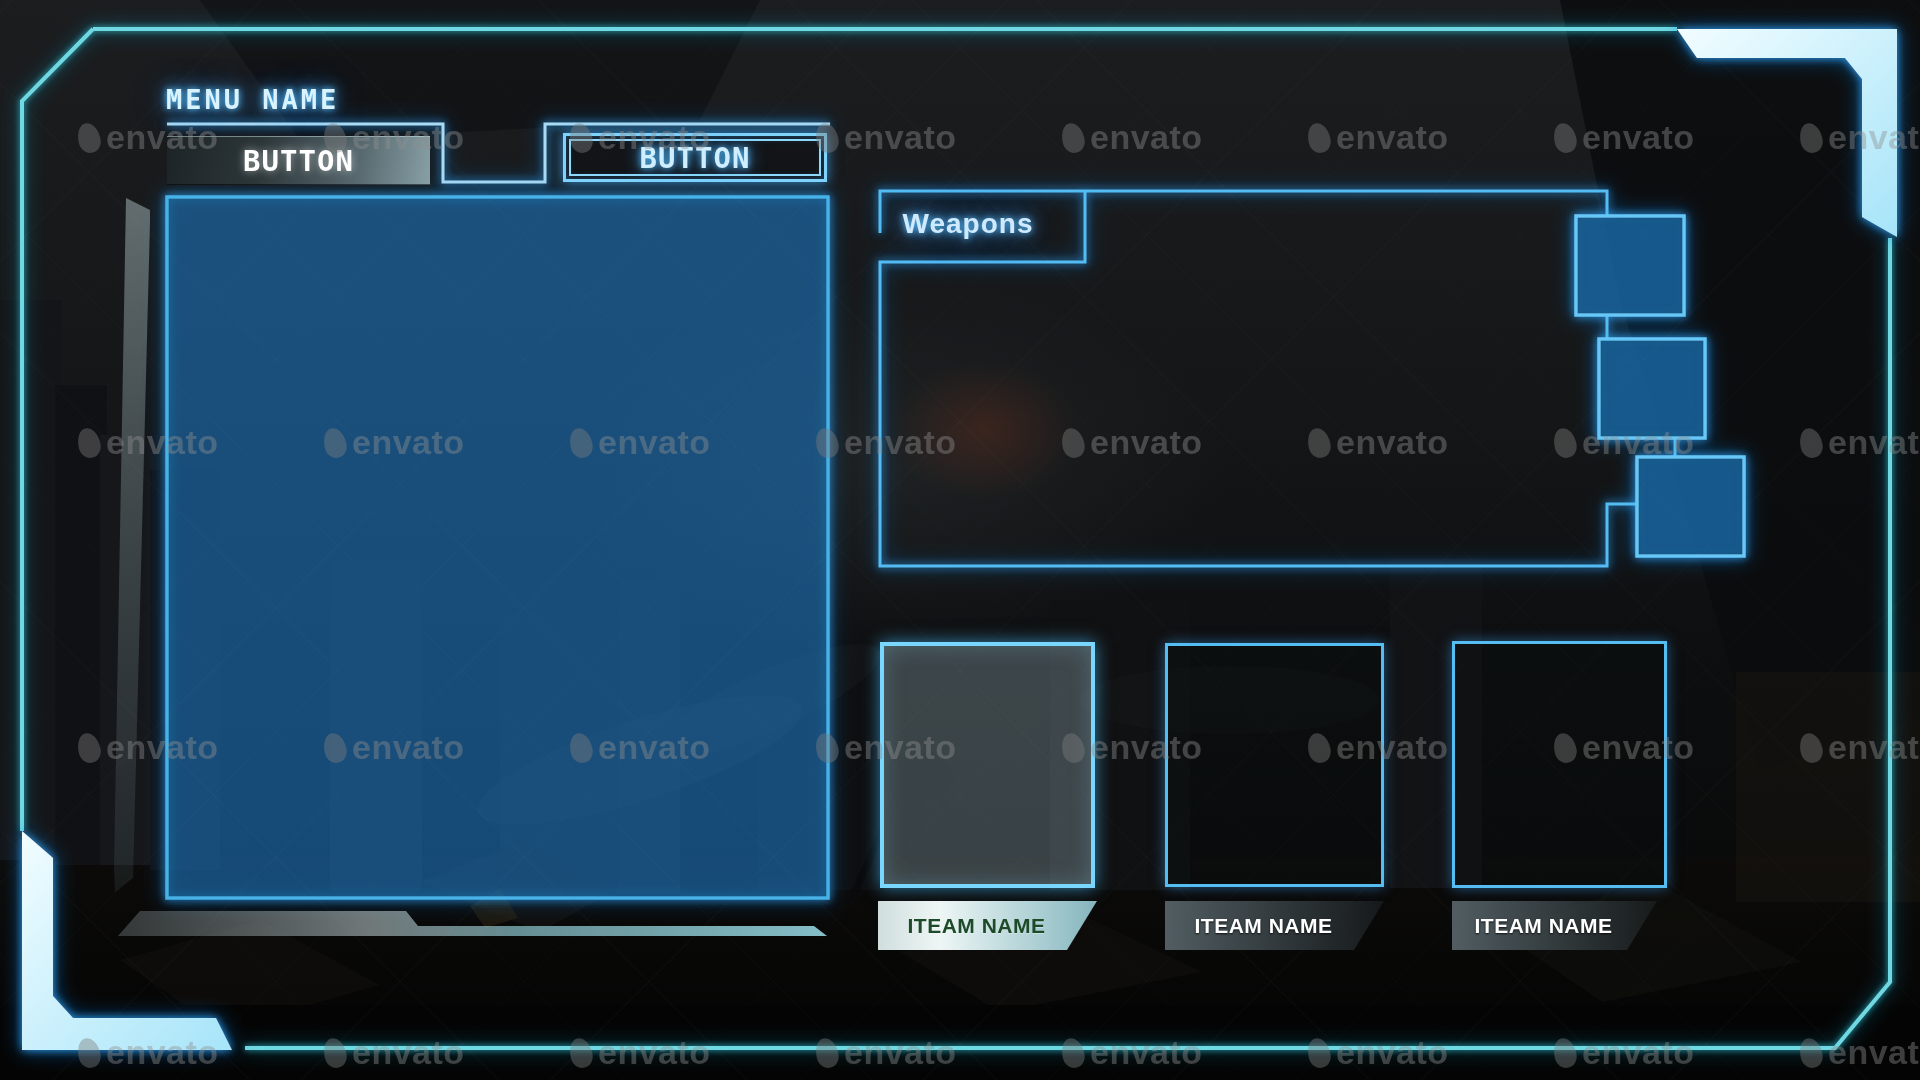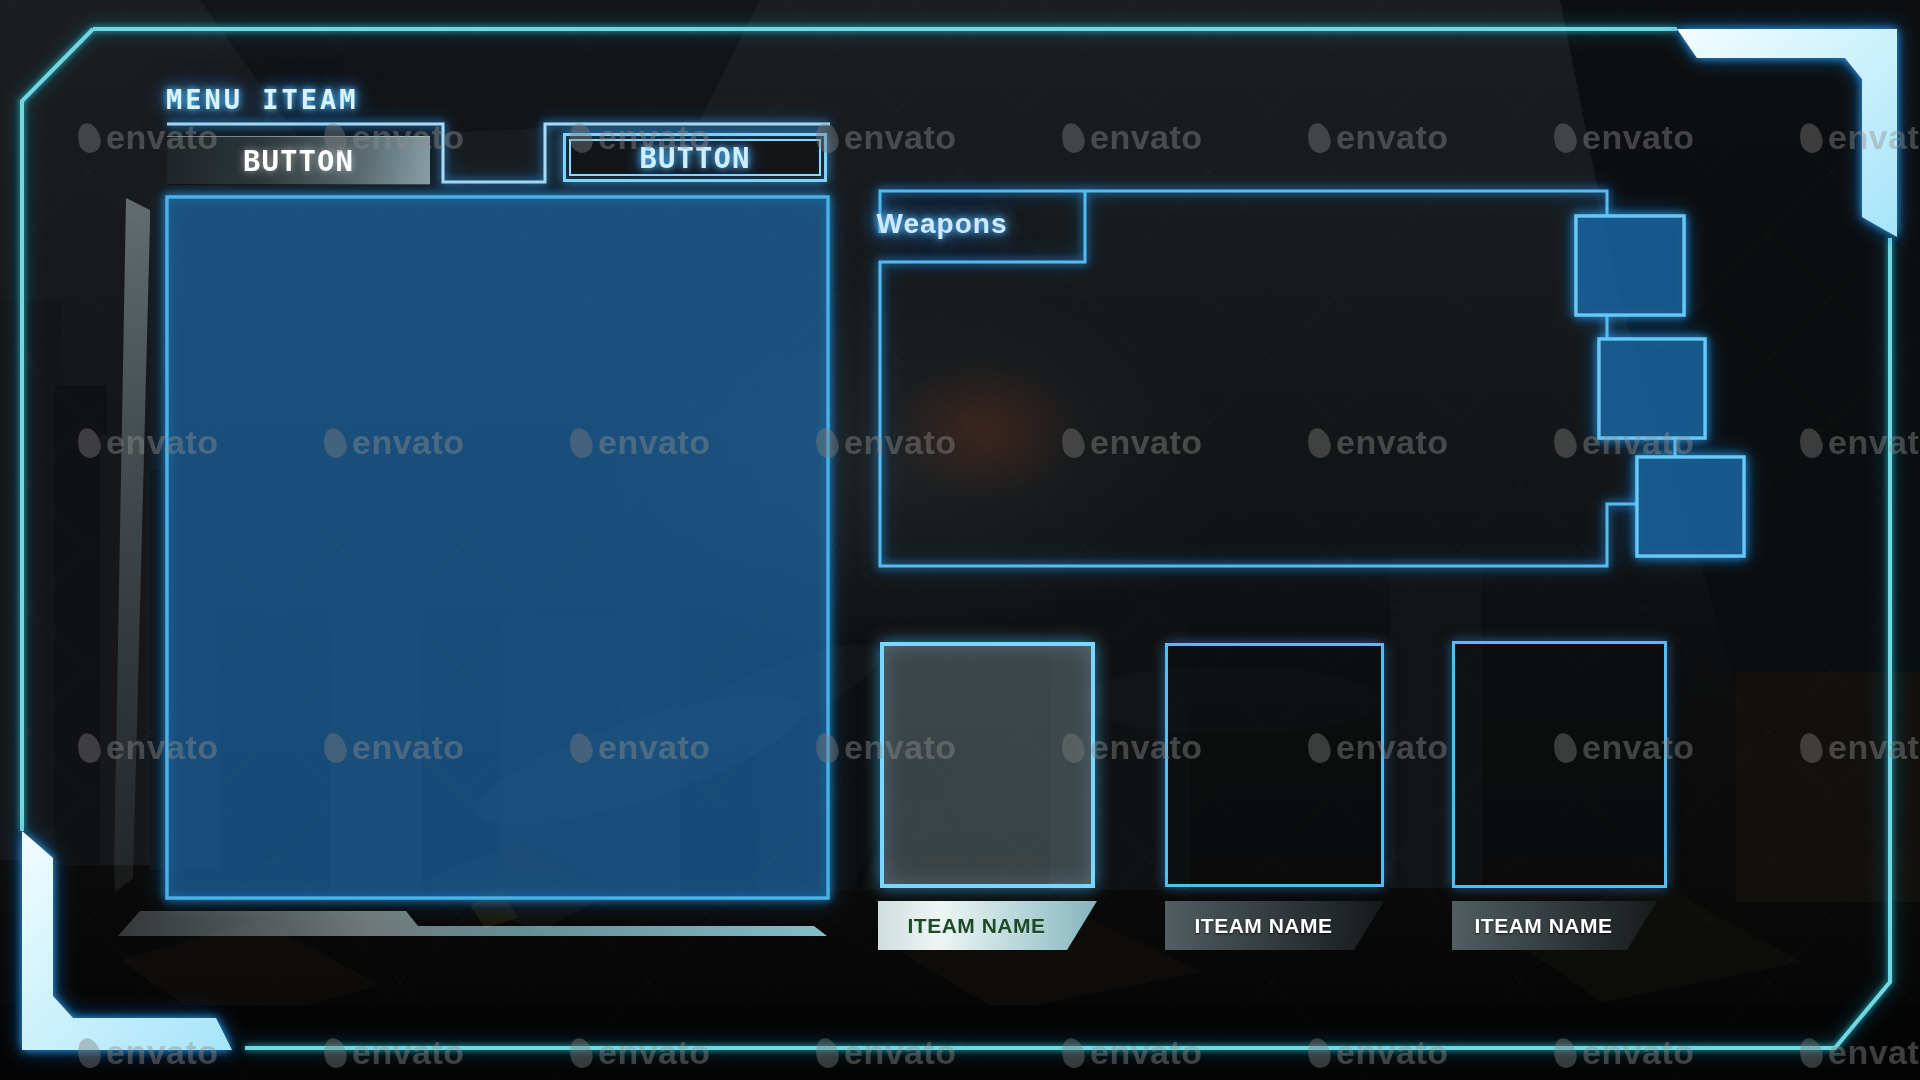--- a/index.html
+++ b/index.html
@@ -23,21 +23,21 @@
     letter-spacing:1px;text-shadow:0 0 8px rgba(255,255,255,.55);}
   .btn-outline{left:563px;top:133px;width:264px;height:49px;display:flex;
     align-items:center;justify-content:center;cursor:pointer;box-sizing:border-box;
     border:3px solid #7fd2fa;box-shadow:0 0 12px rgba(60,170,255,.8),inset 0 0 10px rgba(60,170,255,.35);
     background:rgba(8,12,15,.35);}
   .btn-outline .inner{position:absolute;inset:3px;border:2px solid #8ed8fb;pointer-events:none;}
   .btn-outline .lbl{position:relative;color:#cfeeff;font-family:"DejaVu Sans Mono",monospace;
     font-weight:bold;font-size:29px;letter-spacing:1px;
     text-shadow:0 0 7px #59c4ff,0 0 18px rgba(60,160,255,.9);}
   
-  .weapons-title{left:854px;top:208px;width:176px;text-align:center;color:#cfeaff;
+  .weapons-title{left:880px;top:208px;width:176px;text-align:center;color:#cfeaff;
     font-weight:bold;font-size:28px;letter-spacing:1px;
     text-shadow:0 0 7px #5ec6ff,0 0 18px rgba(60,160,255,.95),0 0 34px rgba(40,140,255,.6);}
   
   .slot{position:absolute;box-sizing:border-box;cursor:pointer;}
   .slot.sel{border:4px solid #79d6ff;background:rgba(168,198,208,.30);
     box-shadow:0 0 16px rgba(70,190,255,.65),inset 0 0 22px rgba(140,210,235,.25);}
   .slot.def{border:3px solid #55bdf2;background:rgba(10,14,16,.32);
     box-shadow:0 0 12px rgba(60,170,255,.5);}
   .slot-label{position:absolute;height:49px;display:flex;align-items:center;
     justify-content:center;font-weight:bold;font-size:21px;letter-spacing:.5px;
@@ -160,21 +160,21 @@
     <g stroke="#52bcf2" stroke-width="3" fill="none" filter="url(#glowB)">
       <path d="M880 233 L880 191 L1607 191 L1607 216 M1085 191 L1085 262 L880 262 L880 566 L1607 566 L1607 504 L1637 504 M1607 315 L1607 339 M1675 438 L1675 457"></path>
       <rect x="1576" y="216" width="108" height="99" fill="rgba(13,16,18,.55)" stroke="#66c8f8" stroke-width="3.5"></rect>
       <rect x="1599" y="339" width="106" height="99" fill="rgba(13,16,18,.55)" stroke="#66c8f8" stroke-width="3.5"></rect>
       <rect x="1637" y="457" width="107" height="99" fill="rgba(13,16,18,.55)" stroke="#66c8f8" stroke-width="3.5"></rect>
     </g>
   </svg>
 
   <div class="hatch"></div>
 
-  <div class="abs menu-title">MENU ITEAM</div>
+  <div class="abs menu-title">MENU NAME</div>
 
   <div class="abs btn-active">
     <span>BUTTON</span>
   </div>
 
   <div class="abs btn-outline">
     <span class="inner"></span>
     <span class="lbl">BUTTON</span>
   </div>
 

